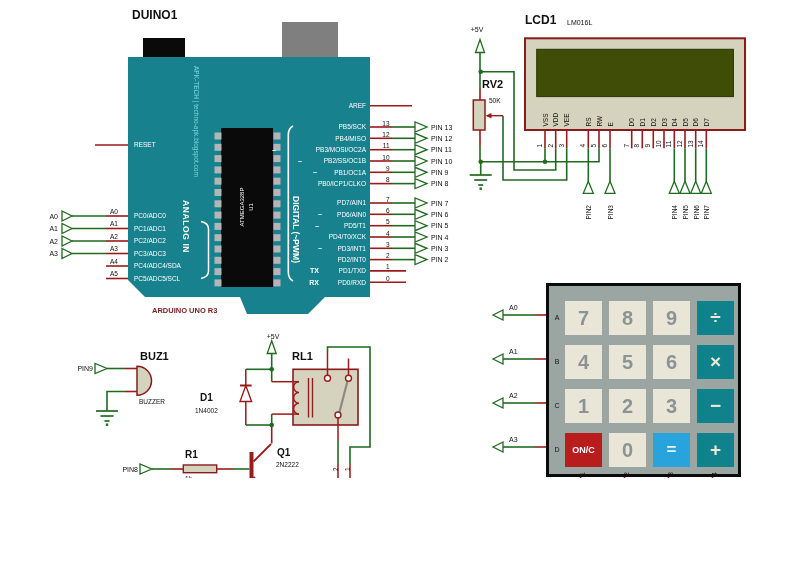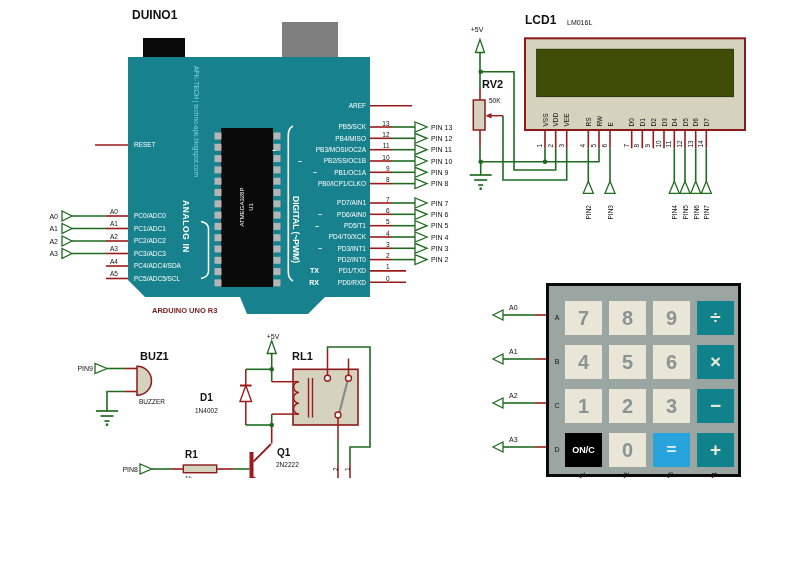--- a/index.html
+++ b/index.html
@@ -6,21 +6,21 @@
   #stage{position:relative;width:788px;height:478px;background:#ffffff;overflow:hidden;
          font-family:"Liberation Sans",sans-serif}
   svg text{font-family:"Liberation Sans",sans-serif}
   #keypad{position:absolute;left:546px;top:283px;width:195px;height:194px;
           background:#9BA5A2;border:3px solid #0a0a0a;box-sizing:border-box}
   .key{position:absolute;width:37px;height:34px;display:flex;align-items:center;
        justify-content:center;font-weight:bold;cursor:pointer}
   .k-num{background:#E9E6D8;color:#8B9494;font-size:20px}
   .k-op {background:#0F828C;color:#EDE9D8;font-size:19px}
   .k-eq {background:#29A3DC;color:#EAF5FB;font-size:17px}
-  .k-onc{background:#000000;color:#ffffff;font-size:9px}
+  .k-onc{background:#b91c1c;color:#ffffff;font-size:9px}
   .krow{position:absolute;left:2px;width:12px;text-align:center;font-size:7px;color:#111}
   .kcol{position:absolute;top:180px;width:10px;height:10px;font-size:7px;color:#111;transform:rotate(-90deg)}
 </style>
 </head>
 <body>
 
 <div id="stage">
 
 <svg id="sch" width="788" height="570" viewBox="0 0 788 570" style="position:absolute;left:0;top:0">
 

